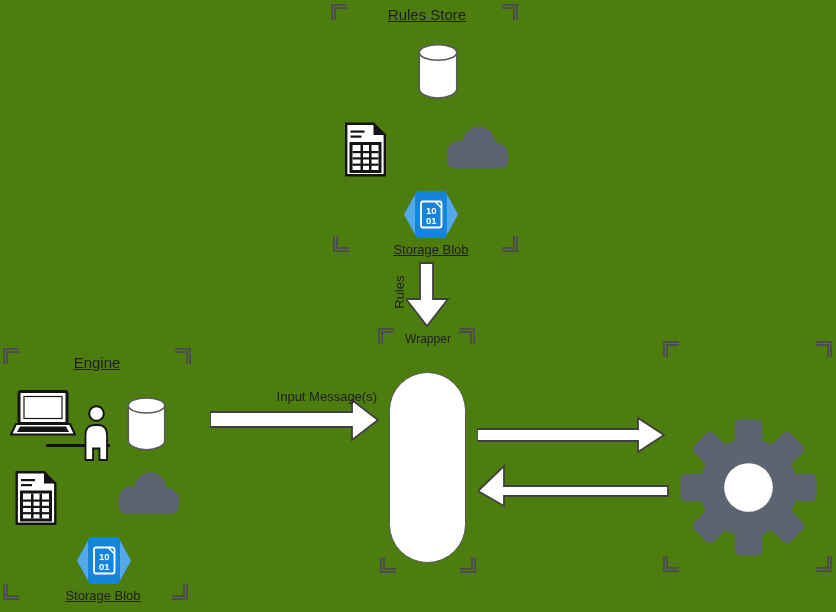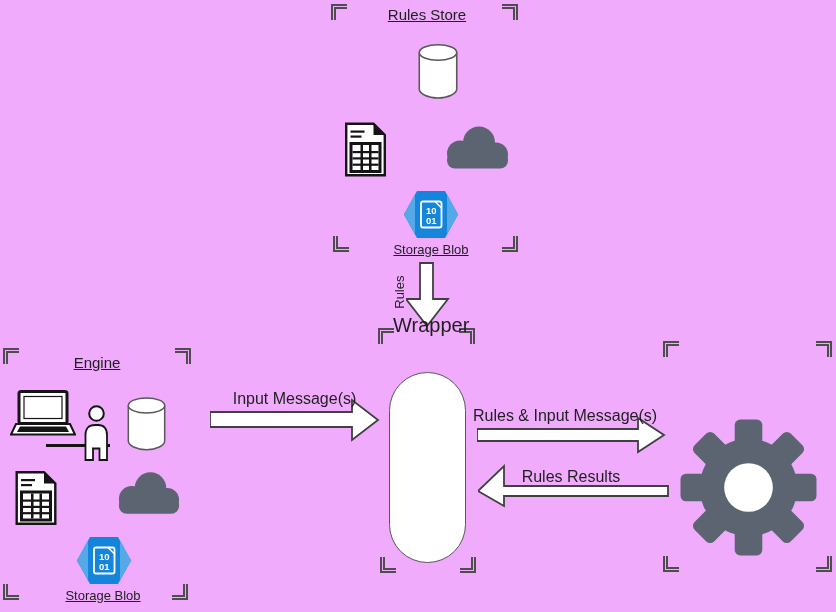--- a/index.html
+++ b/index.html
@@ -1,25 +1,25 @@
 <!DOCTYPE html>
 <html><head>
 <meta charset="utf-8">
 <style>
   html,body{margin:0;padding:0;background:#fff;}
   .canvas{
-    position:relative;width:836px;height:612px;background:#f0abfc;overflow:hidden;
+    position:relative;width:836px;height:612px;background:#4d7c0f;overflow:hidden;
     font-family:"Liberation Sans", sans-serif;color:#1f1f1f;
   }
   .abs{position:absolute;}
   .lbl{position:absolute;text-align:center;white-space:nowrap;color:#1f1f1f;line-height:1.25;}
   .title{font-size:15px;}
   .u{text-decoration:underline;}
   .small{font-size:13px;}
-  .arrowlbl{font-size:16px;}
+  .arrowlbl{font-size:13px;text-align:right;}
   .vert{transform:rotate(-90deg);transform-origin:center center;font-size:13px;}
   
   .corner{position:absolute;width:16px;height:16px;box-sizing:border-box;}
   .corner.tl{border-top:5px double #4d4d4d;border-left:5px double #4d4d4d;}
   .corner.tr{border-top:5px double #4d4d4d;border-right:5px double #4d4d4d;}
   .corner.bl{border-bottom:5px double #4d4d4d;border-left:5px double #4d4d4d;}
   .corner.br{border-bottom:5px double #4d4d4d;border-right:5px double #4d4d4d;}
   .capsule{
     position:absolute;background:#fff;border:1.6px solid #595959;border-radius:40px;box-sizing:border-box;
   }
@@ -78,21 +78,21 @@
 
   <div class="lbl vert" style="left:370px;top:284px;width:60px">Rules</div>
   <svg class="abs" style="left:406px;top:262px" width="44" height="66" viewBox="0 0 44 66">
     <polygon points="14,1 27,1 27,37 42,37 21,64 0,37 14,37" fill="#fff" stroke="#404040" stroke-width="1.8" stroke-linejoin="miter"></polygon>
   </svg>
 
   <div class="corner tl abs" style="left:378px;top:328px"></div>
   <div class="corner tr abs" style="left:459px;top:328px"></div>
   <div class="corner bl abs" style="left:380px;top:557px"></div>
   <div class="corner br abs" style="left:460px;top:557px"></div>
-  <div class="lbl" style="left:393px;top:313px;width:70px;font-size:20px">Wrapper</div>
+  <div class="lbl" style="left:393px;top:332px;width:70px;font-size:12px">Wrapper</div>
   <div class="capsule" style="left:389px;top:372px;width:77px;height:191px"></div>
 
   <div class="corner tl abs" style="left:3px;top:348px"></div>
   <div class="corner tr abs" style="left:175px;top:348px"></div>
   <div class="corner bl abs" style="left:3px;top:584px"></div>
   <div class="corner br abs" style="left:172px;top:584px"></div>
   <div class="lbl title u" style="left:57px;top:354px;width:80px">Engine</div>
 
   <div class="deskline" style="left:46px;top:444px;width:64px"></div>
 
@@ -148,26 +148,24 @@
   <div class="lbl small u" style="left:63px;top:588px;width:80px">Storage Blob</div>
 
   <svg class="abs" style="left:210px;top:398px" width="170" height="45" viewBox="0 0 170 45">
     <polygon points="0,14 142,14 142,2 168,22 142,42 142,29 0,29" fill="#fff" stroke="#404040" stroke-width="1.8" stroke-linejoin="miter"></polygon>
   </svg>
   <div class="lbl arrowlbl" style="left:212px;top:389px;width:165px">Input Message(s)</div>
 
   <svg class="abs" style="left:477px;top:414px" width="190" height="45" viewBox="0 0 190 45">
     <polygon points="0,15 161,15 161,4 187,21 161,38 161,27 0,27" fill="#fff" stroke="#404040" stroke-width="1.8" stroke-linejoin="miter"></polygon>
   </svg>
-  <div class="lbl arrowlbl" style="left:473px;top:406px;width:180px">Rules &amp; Input Message(s)</div>
 
   <svg class="abs" style="left:478px;top:458px" width="192" height="50" viewBox="0 0 192 50">
     <polygon points="0,33 26,8 26,28 190,28 190,38 26,38 26,48" fill="#fff" stroke="#404040" stroke-width="1.8" stroke-linejoin="miter"></polygon>
   </svg>
-  <div class="lbl arrowlbl" style="left:486px;top:467px;width:170px">Rules Results</div>
 
   <div class="corner tl abs" style="left:663px;top:341px"></div>
   <div class="corner tr abs" style="left:816px;top:341px"></div>
   <div class="corner bl abs" style="left:663px;top:556px"></div>
   <div class="corner br abs" style="left:816px;top:556px"></div>
 
   <svg class="abs" style="left:675px;top:414px" width="147" height="147" viewBox="0 0 160 160">
     <g fill="#5b6470">
       <rect x="65" y="6" width="30" height="148" rx="6"></rect>
       <rect x="65" y="6" width="30" height="148" rx="6" transform="rotate(45 80 80)"></rect>

